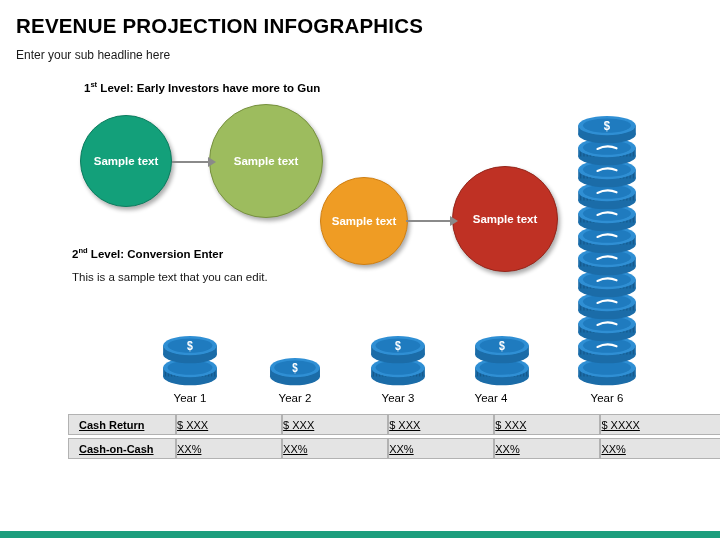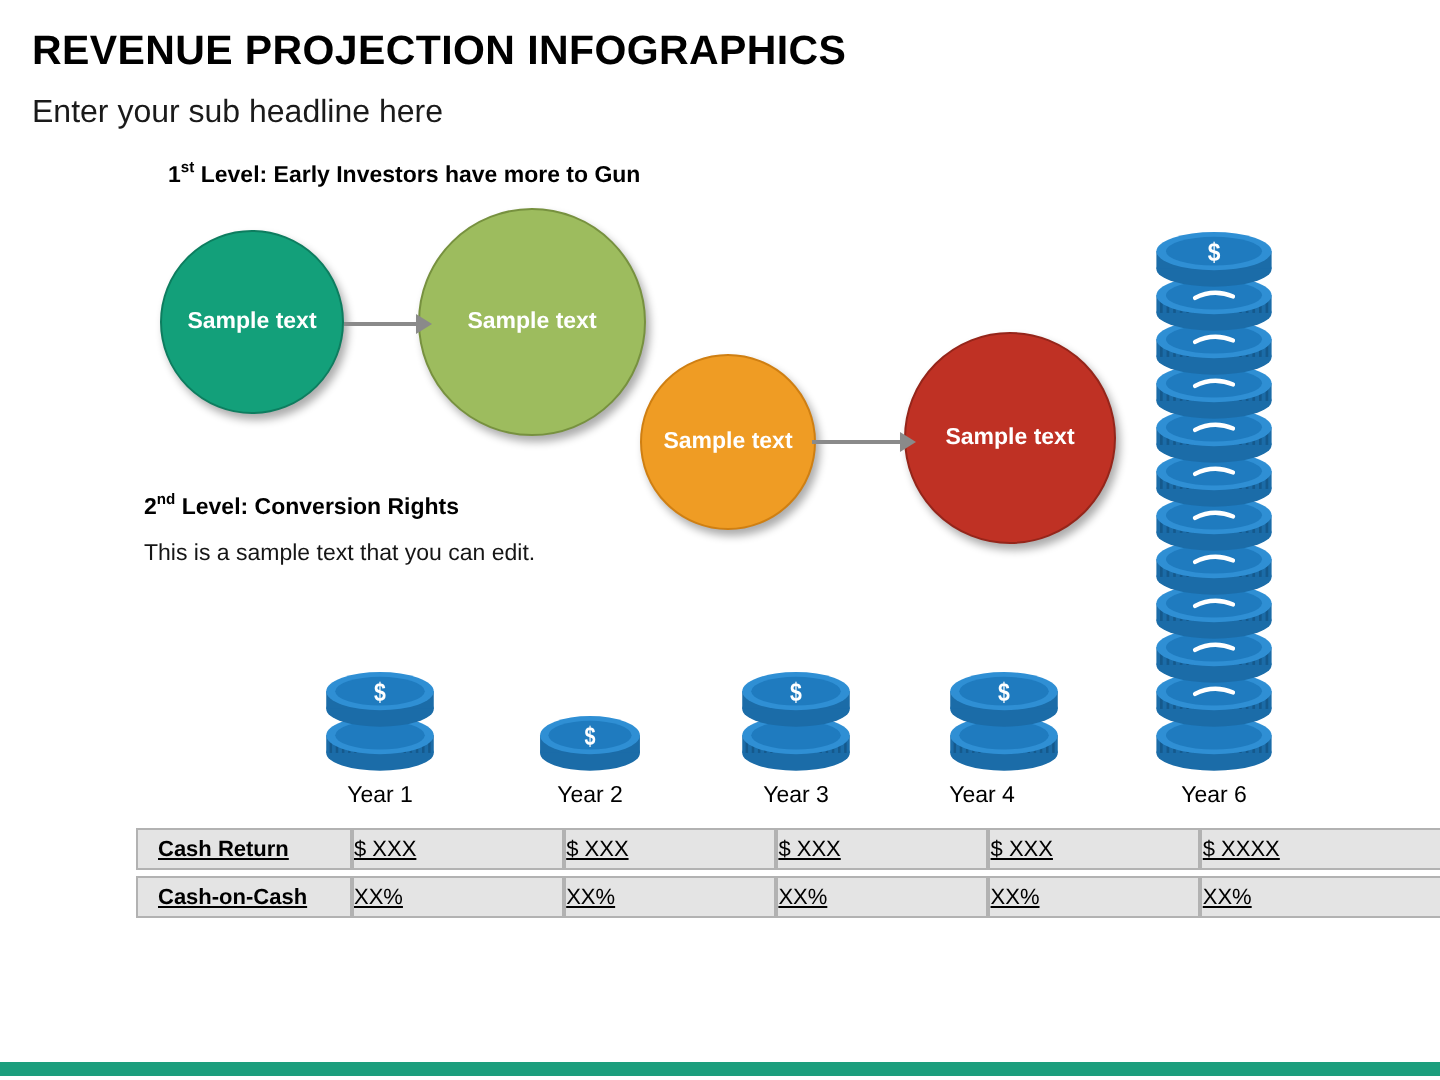--- a/index.html
+++ b/index.html
@@ -13,21 +13,21 @@
   .slide{position:absolute;left:0;top:0;width:720px;height:540px;}
 
   
   #page-title{
     position:absolute;left:16px;top:14px;
     font-size:20.5px;font-weight:bold;color:#000;
     letter-spacing:0.2px;
   }
   #page-subtitle{
     position:absolute;left:16px;top:48px;
-    font-size:16px;color:#1a1a1a;font-weight:normal;
+    font-size:12px;color:#1a1a1a;font-weight:normal;
   }
   .level-heading{
     position:absolute;font-size:11.5px;font-weight:bold;color:#000;
   }
   #level1-heading{left:84px;top:82px;}
   #level2-heading{left:72px;top:248px;}
   #level2-body{
     position:absolute;left:72px;top:270px;
     font-size:11.5px;color:#161616;line-height:15.5px;width:200px;
   }
@@ -106,21 +106,21 @@
 </head>
 <body>
 
 <div class="slide">
 
   <div id="page-title">REVENUE PROJECTION INFOGRAPHICS</div>
   <div id="page-subtitle">Enter your sub headline here</div>
 
   <div id="level1-heading" class="level-heading"><span>1</span><sup>st</sup><span> Level: Early Investors have more to Gun</span></div>
 
-  <div id="level2-heading" class="level-heading"><span>2</span><sup>nd</sup><span> Level: Conversion Rights</span></div>
+  <div id="level2-heading" class="level-heading"><span>2</span><sup>nd</sup><span> Level: Conversion Enter</span></div>
 
   <div id="level2-body">This is a sample text that you can edit.</div>
 
   <div id="bubble-1" class="bubble">
       <span>Sample text</span>
     </div>
   <div id="bubble-2" class="bubble">
       <span>Sample text</span>
     </div>
   <div id="bubble-3" class="bubble">

